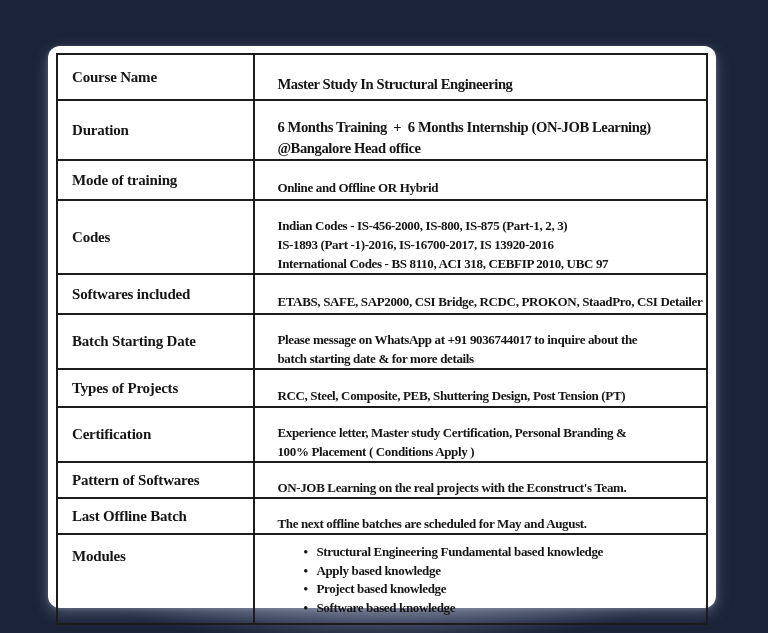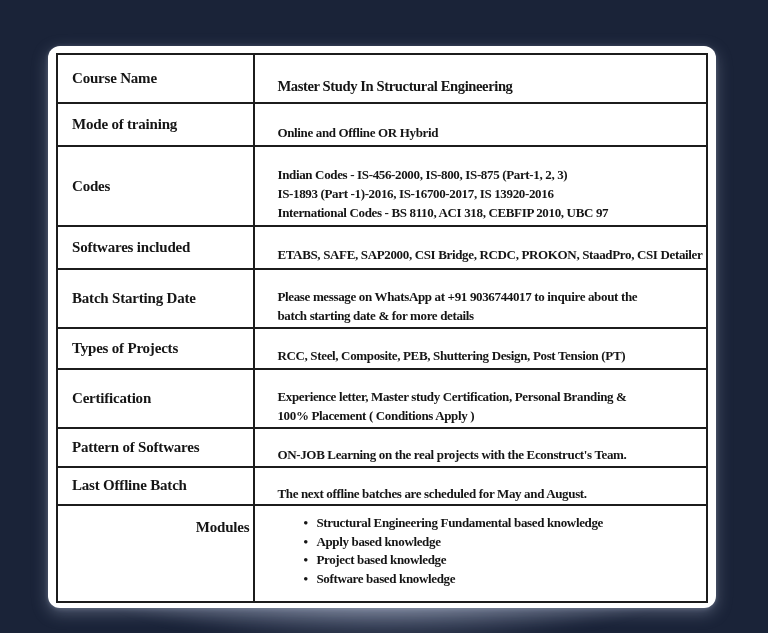--- a/index.html
+++ b/index.html
@@ -60,38 +60,45 @@
   tr.r3  { height: 40px; }
   tr.r4  { height: 64px; }
   tr.r5  { height: 40px; }
   tr.r6  { height: 50px; }
   tr.r7  { height: 38px; }
   tr.r8  { height: 48px; }
   tr.r9  { height: 36px; }
   tr.r10 { height: 36px; }
   tr.r11 { height: 90px; }
   tr.r11 td { vertical-align: top; }
-  tr.r11 td.label { padding-top: 13px; text-align: right; }
+  tr.r11 td.label { padding-top: 13px; }
   tr.r11 td.value { padding-top: 8px; }
   ul.bullets { margin: 0; padding: 0 0 0 26px; list-style: none; }
   ul.bullets li { line-height: 18.5px; white-space: pre; }
   ul.bullets li::before { content: "\2022"; display: inline-block; width: 13px; }
 </style>
 </head>
 <body>
 
 <div class="stage">
   <div class="glow"></div>
   <div class="card">
     <table class="course-table">
       <tbody>
         <tr class="r1">
           <td class="label">Course Name</td>
           <td class="value">
             <div class="line">Master Study In Structural Engineering</div>
+          </td>
+        </tr>
+        <tr class="r2">
+          <td class="label">Duration</td>
+          <td class="value">
+            <div class="line">6 Months Training  +  6 Months Internship (ON-JOB Learning)</div>
+            <div class="line">@Bangalore Head office</div>
           </td>
         </tr>
         <tr class="r3">
           <td class="label">Mode of training</td>
           <td class="value">
             <div class="line">Online and Offline OR Hybrid</div>
           </td>
         </tr>
         <tr class="r4">
           <td class="label">Codes</td>

